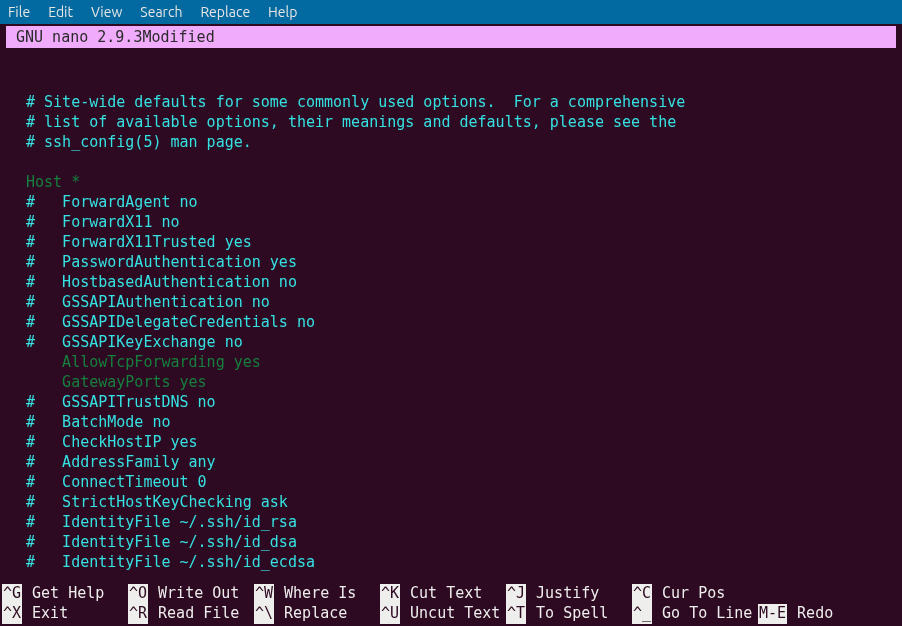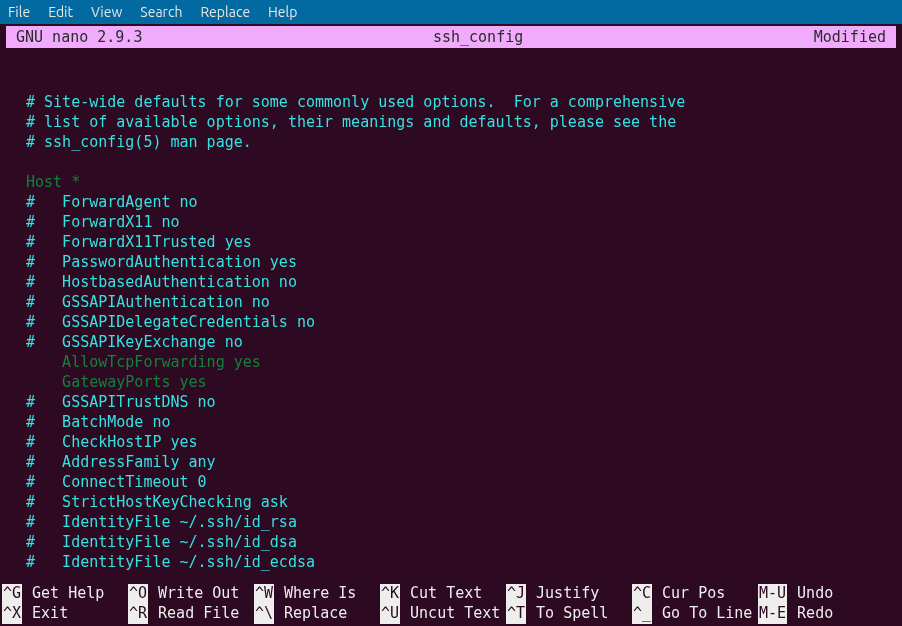--- a/index.html
+++ b/index.html
@@ -74,21 +74,20 @@
   <span>File</span>
   <span>Edit</span>
   <span>View</span>
   <span>Search</span>
   <span>Replace</span>
   <span>Help</span>
 </div>
 
 <div class="titlebar">
   <span class="left">GNU nano 2.9.3</span>
-  <span class="center">ssh_config</span>
   <span class="right">Modified</span>
 </div>
 
 <div class="editor" id="editor"><div class="line empty"></div><div class="line empty"></div><div class="line comment"># Site-wide defaults for some commonly used options.  For a comprehensive</div><div class="line comment"># list of available options, their meanings and defaults, please see the</div><div class="line comment"># ssh_config(5) man page.</div><div class="line empty"></div><div class="line plain">Host *</div><div class="line comment">#   ForwardAgent no</div><div class="line comment">#   ForwardX11 no</div><div class="line comment">#   ForwardX11Trusted yes</div><div class="line comment">#   PasswordAuthentication yes</div><div class="line comment">#   HostbasedAuthentication no</div><div class="line comment">#   GSSAPIAuthentication no</div><div class="line comment">#   GSSAPIDelegateCredentials no</div><div class="line comment">#   GSSAPIKeyExchange no</div><div class="line plain">    AllowTcpForwarding yes</div><div class="line plain">    GatewayPorts yes</div><div class="line comment">#   GSSAPITrustDNS no</div><div class="line comment">#   BatchMode no</div><div class="line comment">#   CheckHostIP yes</div><div class="line comment">#   AddressFamily any</div><div class="line comment">#   ConnectTimeout 0</div><div class="line comment">#   StrictHostKeyChecking ask</div><div class="line comment">#   IdentityFile ~/.ssh/id_rsa</div><div class="line comment">#   IdentityFile ~/.ssh/id_dsa</div><div class="line comment">#   IdentityFile ~/.ssh/id_ecdsa</div></div>
 
 <div class="shortcuts">
   <div class="shortcut-row" id="sc-row1">
       <div class="sc">
         <span class="sc-key">^G</span>
         <span class="sc-label">Get Help</span>
@@ -105,24 +104,20 @@
         <span class="sc-key">^K</span>
         <span class="sc-label">Cut Text</span>
       </div>
       <div class="sc">
         <span class="sc-key">^J</span>
         <span class="sc-label">Justify</span>
       </div>
       <div class="sc">
         <span class="sc-key">^C</span>
         <span class="sc-label">Cur Pos</span>
-      </div>
-      <div class="sc">
-        <span class="sc-key">M-U</span>
-        <span class="sc-label">Undo</span>
       </div>
     </div>
   <div class="shortcut-row" id="sc-row2">
       <div class="sc">
         <span class="sc-key">^X</span>
         <span class="sc-label">Exit</span>
       </div>
       <div class="sc">
         <span class="sc-key">^R</span>
         <span class="sc-label">Read File</span>

